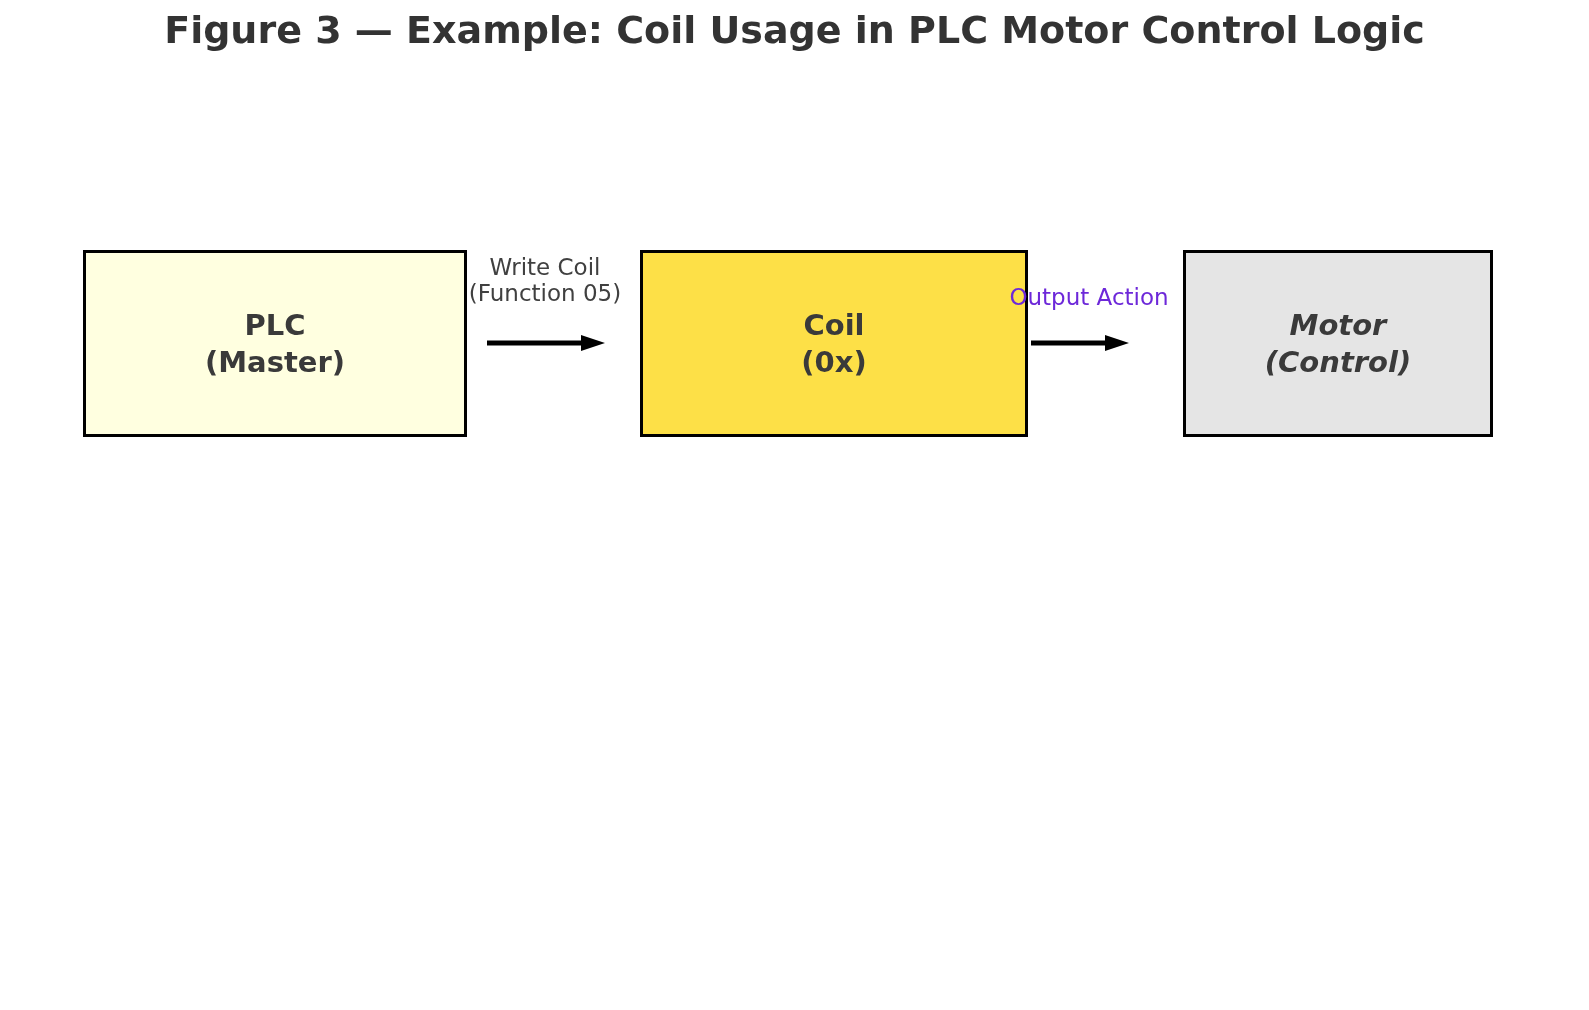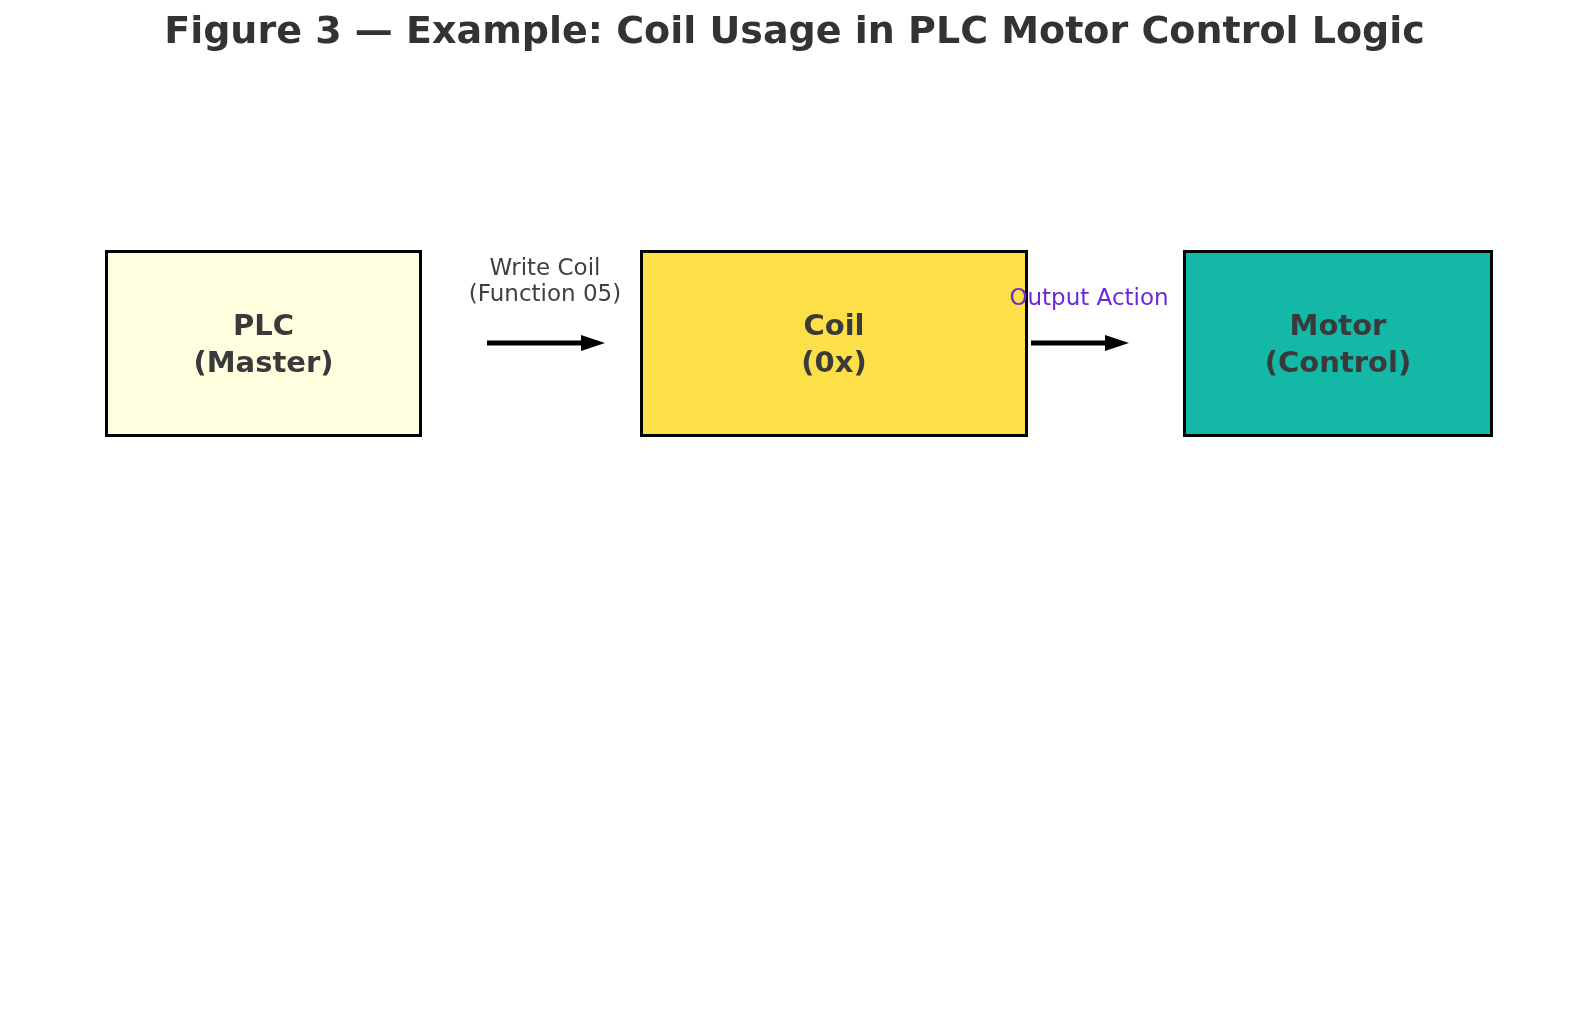--- a/index.html
+++ b/index.html
@@ -34,21 +34,21 @@
     align-items: center;
     justify-content: center;
   }
   .node-label {
     text-align: center;
     font-size: 29px;
     font-weight: bold;
     line-height: 1.25;
     white-space: nowrap;
   }
-  .node-plc   { left: 105px;   width: 317px; }
+  .node-plc   { left: 83px;   width: 384px; }
   .node-coil  { left: 640px;  width: 388px; }
   .node-motor { left: 1183px; width: 310px; }
   .edge-label {
     position: absolute;
     width: 300px;
     text-align: center;
     font-size: 23px;
     line-height: 1.15;
     white-space: nowrap;
   }
@@ -96,20 +96,20 @@
 
   <div class="edge-label edge-label-2" style="color: #6d28d9;">
     <div>Output Action</div>
   </div>
 
   <svg class="arrow arrow-2" viewBox="0 0 98 20">
     <line x1="0" y1="10" x2="78" y2="10" stroke-width="5" stroke="#000000"></line>
     <polygon points="74,2 98,10 74,18" fill="#000000"></polygon>
   </svg>
 
-  <div class="node node-motor" style="background-color: #14b8a6; border-color: rgb(0, 0, 0);">
+  <div class="node node-motor" style="background-color: #e5e5e5; border-color: rgb(0, 0, 0); font-style: italic;">
     <div class="node-label" style="color: rgb(58, 58, 58);">
       <div>Motor</div>
       <div>(Control)</div>
     </div>
   </div>
 
 </div>
 
 </body></html>

